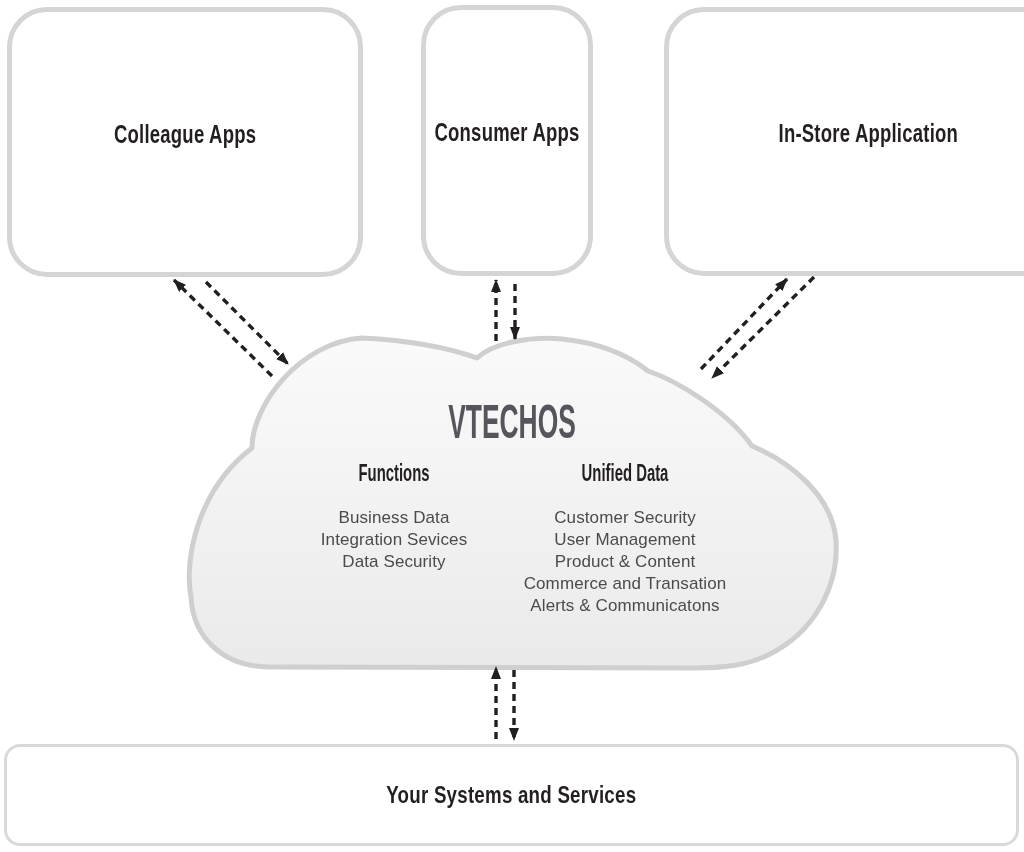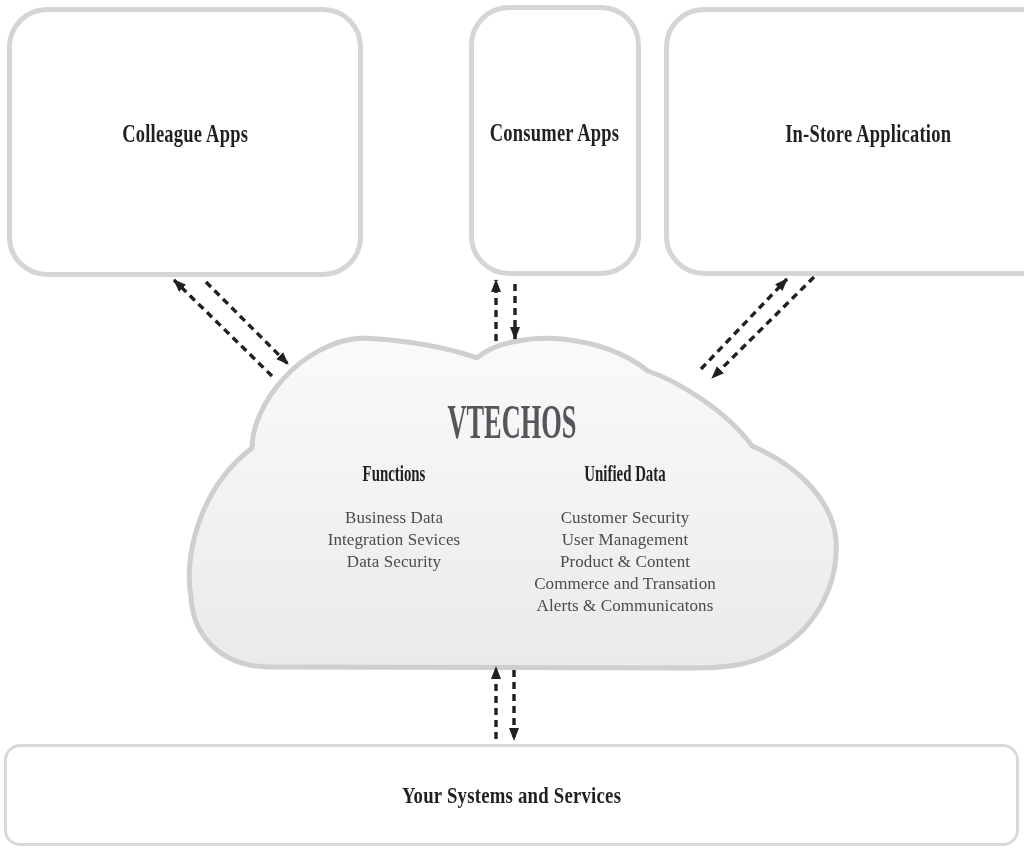--- a/index.html
+++ b/index.html
@@ -1,29 +1,29 @@
 <!DOCTYPE html>
 <html><head>
 <meta charset="utf-8">
 <style>
   html,body { margin:0; padding:0; background:#ffffff; }
   .canvas {
     position:relative; width:1024px; height:852px; background:#ffffff;
-    font-family:Liberation Serif, serif; overflow:hidden;
+    font-family:Liberation Sans, sans-serif; overflow:hidden;
   }
   .layer { position:absolute; left:0; top:0; width:1024px; height:852px; }
 
   
   .box {
     position:absolute; box-sizing:border-box; background:#ffffff;
     border:5px solid #d5d5d7; border-radius:40px;
     display:flex; align-items:center; justify-content:center;
   }
   #box-colleague { left:7px;   top:7px;   width:356px;  height:270px; }
-  #box-consumer  { left:421px; top:5px;   width:172px;  height:271px;margin-left:48px; }
+  #box-consumer  { left:421px; top:5px;   width:172px;  height:271px; }
   #box-instore   { left:664px; top:7px;   width:408px;  height:269px; }
   #box-systems   { left:4px;   top:744px; width:1015px; height:102px;
                    border-radius:16px; border-width:3px; border-color:#d9d9db; }
 
   .box-label {
     font-weight:bold; font-size:25px; color:#231f20; white-space:nowrap;
     transform:translateY(-8px) scaleX(0.74); transform-origin:center;
     letter-spacing:0.3px;
   }
   #box-systems .box-label { transform:scaleX(0.78); font-size:24px; }

